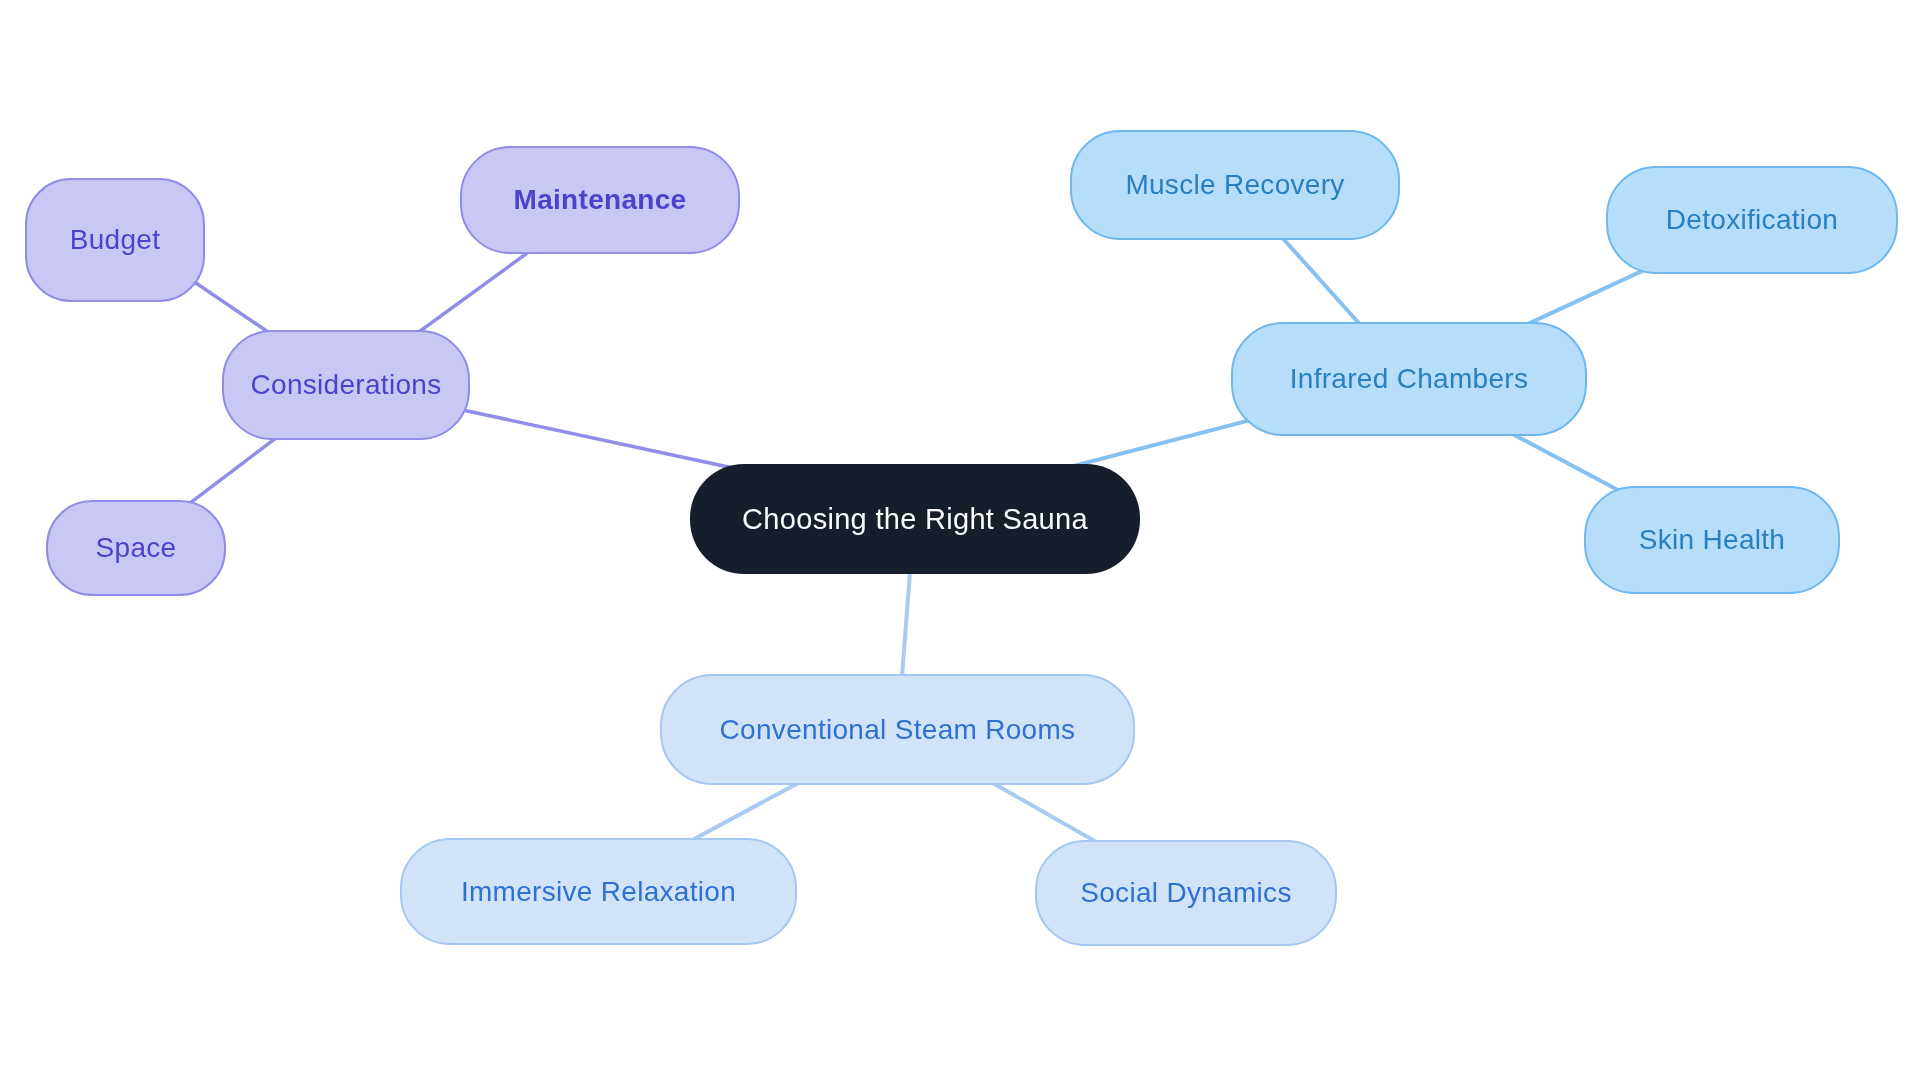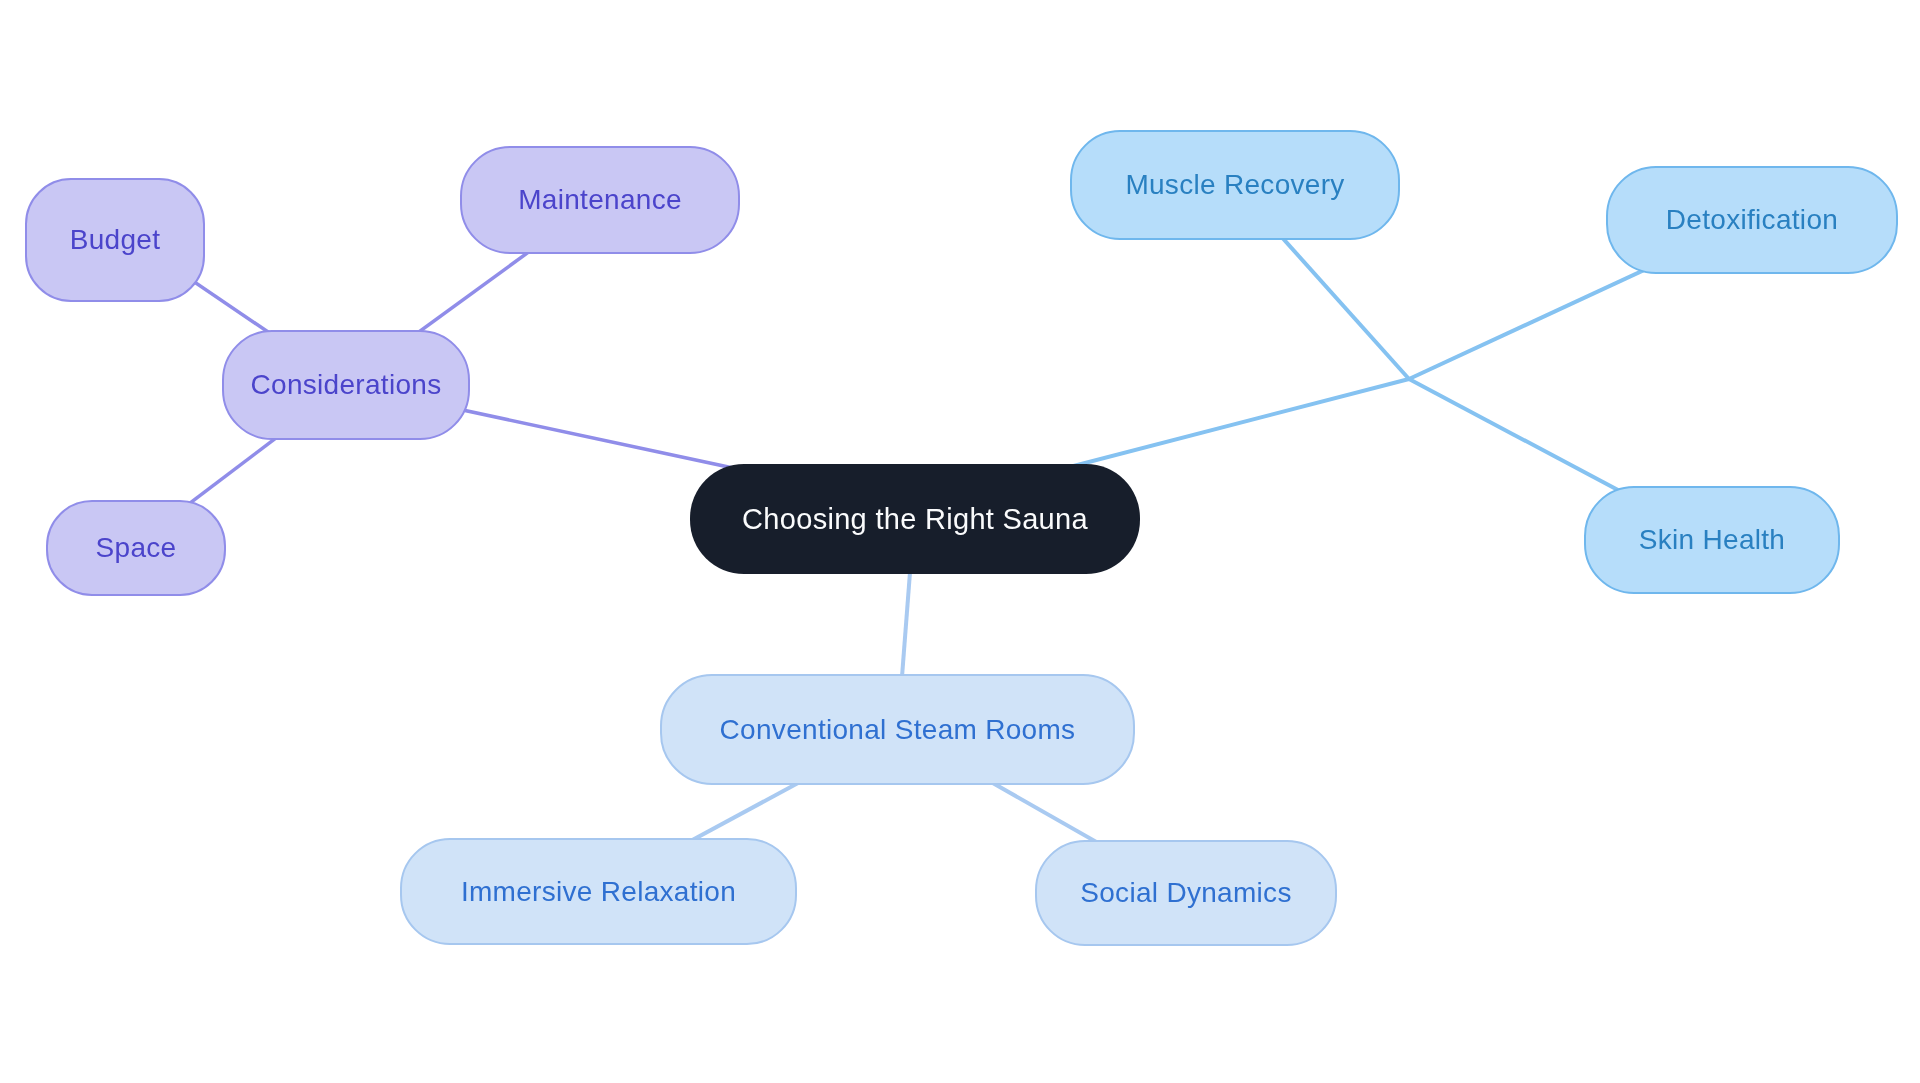--- a/index.html
+++ b/index.html
@@ -56,21 +56,21 @@
     color: var(--blue-text);
   }
   .node-pale {
     background: var(--pale-bg);
     border: 2px solid var(--pale-border);
     color: var(--pale-text);
   }
   
   .node-considerations { left: 222px;  top: 330px; width: 248px; height: 110px; border-radius: 50px; text-align: center; }
   .node-budget         { left: 25px;   top: 178px; width: 180px; height: 124px; border-radius: 46px; }
-  .node-maintenance    { left: 460px;  top: 146px; width: 280px; height: 108px; border-radius: 50px; }
+  .node-maintenance    { left: 460px;  top: 146px; width: 280px; height: 108px; border-radius: 50px; font-weight: bold; }
   .node-space          { left: 46px;   top: 500px; width: 180px; height: 96px; border-radius: 46px; }
   
   .node-infrared       { left: 1231px; top: 322px; width: 356px; height: 114px; border-radius: 52px; }
   .node-muscle         { left: 1070px; top: 130px; width: 330px; height: 110px; border-radius: 50px; }
   .node-detox          { left: 1606px; top: 166px; width: 292px; height: 108px; border-radius: 50px; }
   .node-skin           { left: 1584px; top: 486px; width: 256px; height: 108px; border-radius: 50px; }
   
   .node-conventional   { left: 660px;  top: 674px; width: 475px; height: 111px; border-radius: 52px; }
   .node-immersive      { left: 400px;  top: 838px; width: 397px; height: 107px; border-radius: 50px; }
   .node-social         { left: 1035px; top: 840px; width: 302px; height: 106px; border-radius: 50px; }
@@ -97,20 +97,21 @@
     <line class="edge-pale" x1="898" y1="729" x2="1186" y2="893"></line>
   </svg>
 
   <div class="node node-central">Choosing the Right Sauna</div>
 
   <div class="node node-purple node-considerations">Considerations</div>
   <div class="node node-purple node-budget">Budget</div>
   <div class="node node-purple node-maintenance">Maintenance</div>
   <div class="node node-purple node-space">Space</div>
 
+  <div class="node node-blue node-infrared">Infrared Chambers</div>
   <div class="node node-blue node-detox">Detoxification</div>
   <div class="node node-blue node-muscle">Muscle Recovery</div>
   <div class="node node-pale node-conventional">Conventional Steam Rooms</div>
 
   <div class="node node-blue node-skin">Skin Health</div>
   <div class="node node-pale node-immersive">Immersive Relaxation</div>
   <div class="node node-pale node-social">Social Dynamics</div>
 
 </div>
 

